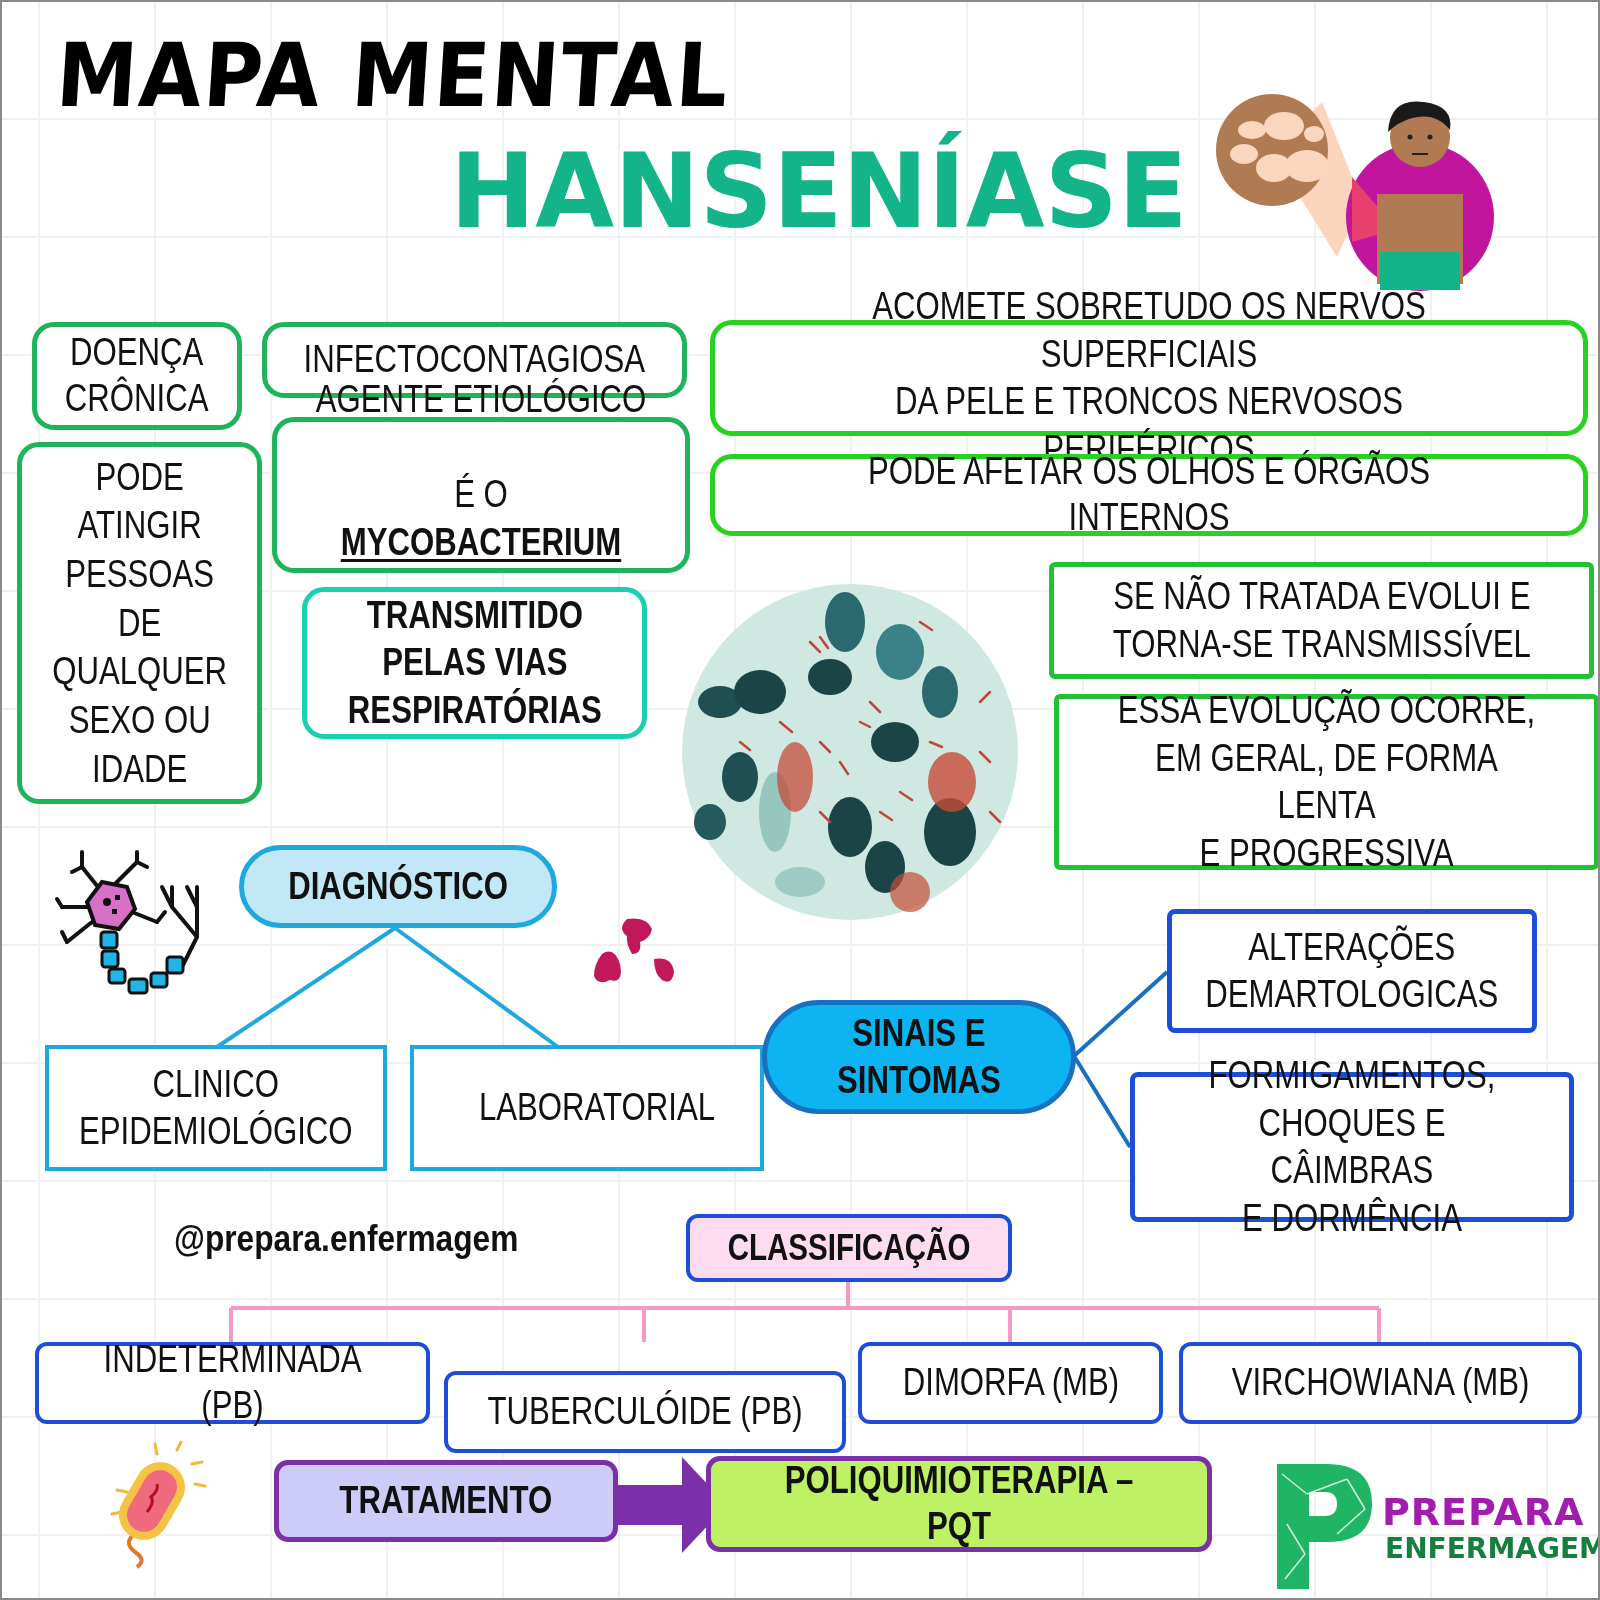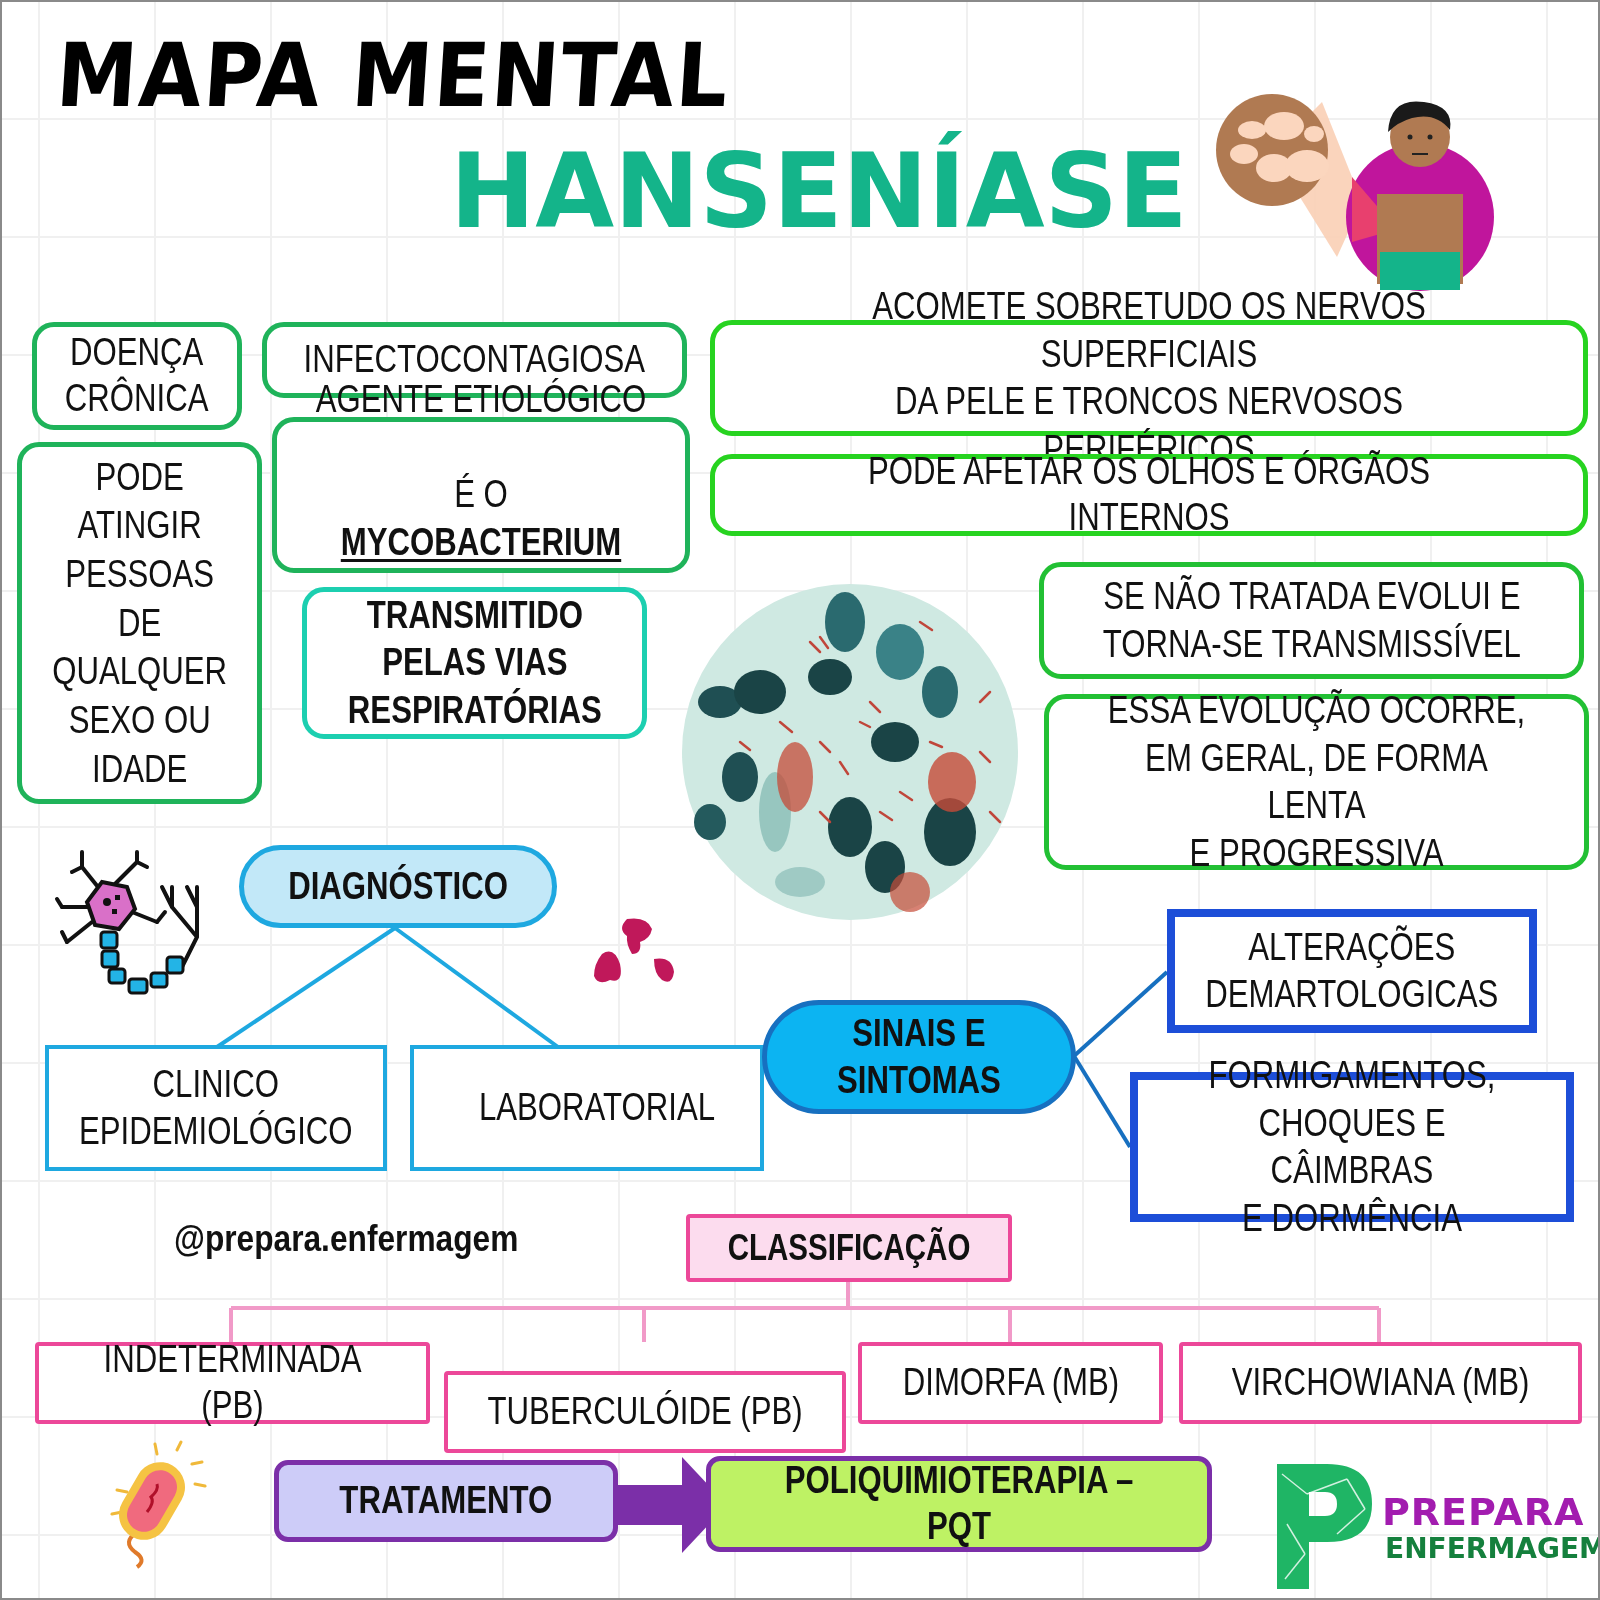--- a/index.html
+++ b/index.html
@@ -19,25 +19,25 @@
   .abs { position: absolute; box-sizing: border-box; }
   .box {
     position: absolute; box-sizing: border-box; background: #fff;
     display: flex; align-items: center; justify-content: center; text-align: center;
     font-family: "Liberation Sans", sans-serif;
     line-height: 1.2;
   }
   .cond { transform: scaleX(0.82); display: inline-block; white-space: pre-line; }
   .green-dark { border: 5px solid #1fb35a; border-radius: 22px; }
   .green-lime { border: 5px solid #27d320; border-radius: 22px; }
-  .green-mid { border: 5px solid #22c034; border-radius: 22px; }
+  .green-mid { border: 5px solid #22c034; border-radius: 6px; margin-left: 10px; }
   .teal { border: 5px solid #1ccfb0; border-radius: 22px; }
   .blue-light { border: 4px solid #1ea8e0; border-radius: 0; }
-  .blue-dark { border: 8px solid #1d4ed8; border-radius: 0; }
-  .pink { border: 4px solid #ec4899; border-radius: 4px; }
+  .blue-dark { border: 5px solid #1d4ed8; border-radius: 8px; }
+  .pink { border: 4px solid #1d4ed8; border-radius: 12px; }
   .t36 { font-size: 38px; }
   .t34 { font-size: 36px; }
   .bold { font-weight: bold; }
   .u { text-decoration: underline; text-decoration-thickness: 3px; text-underline-offset: 4px; }
 
   #title-mapa {
     left: 58px; top: 22px; font-family: "DejaVu Sans", sans-serif; font-weight: bold;
     font-size: 88px; letter-spacing: 2px; color: #000; transform: scaleX(0.92) skewX(-4deg);
     transform-origin: left top; white-space: nowrap;
   }

